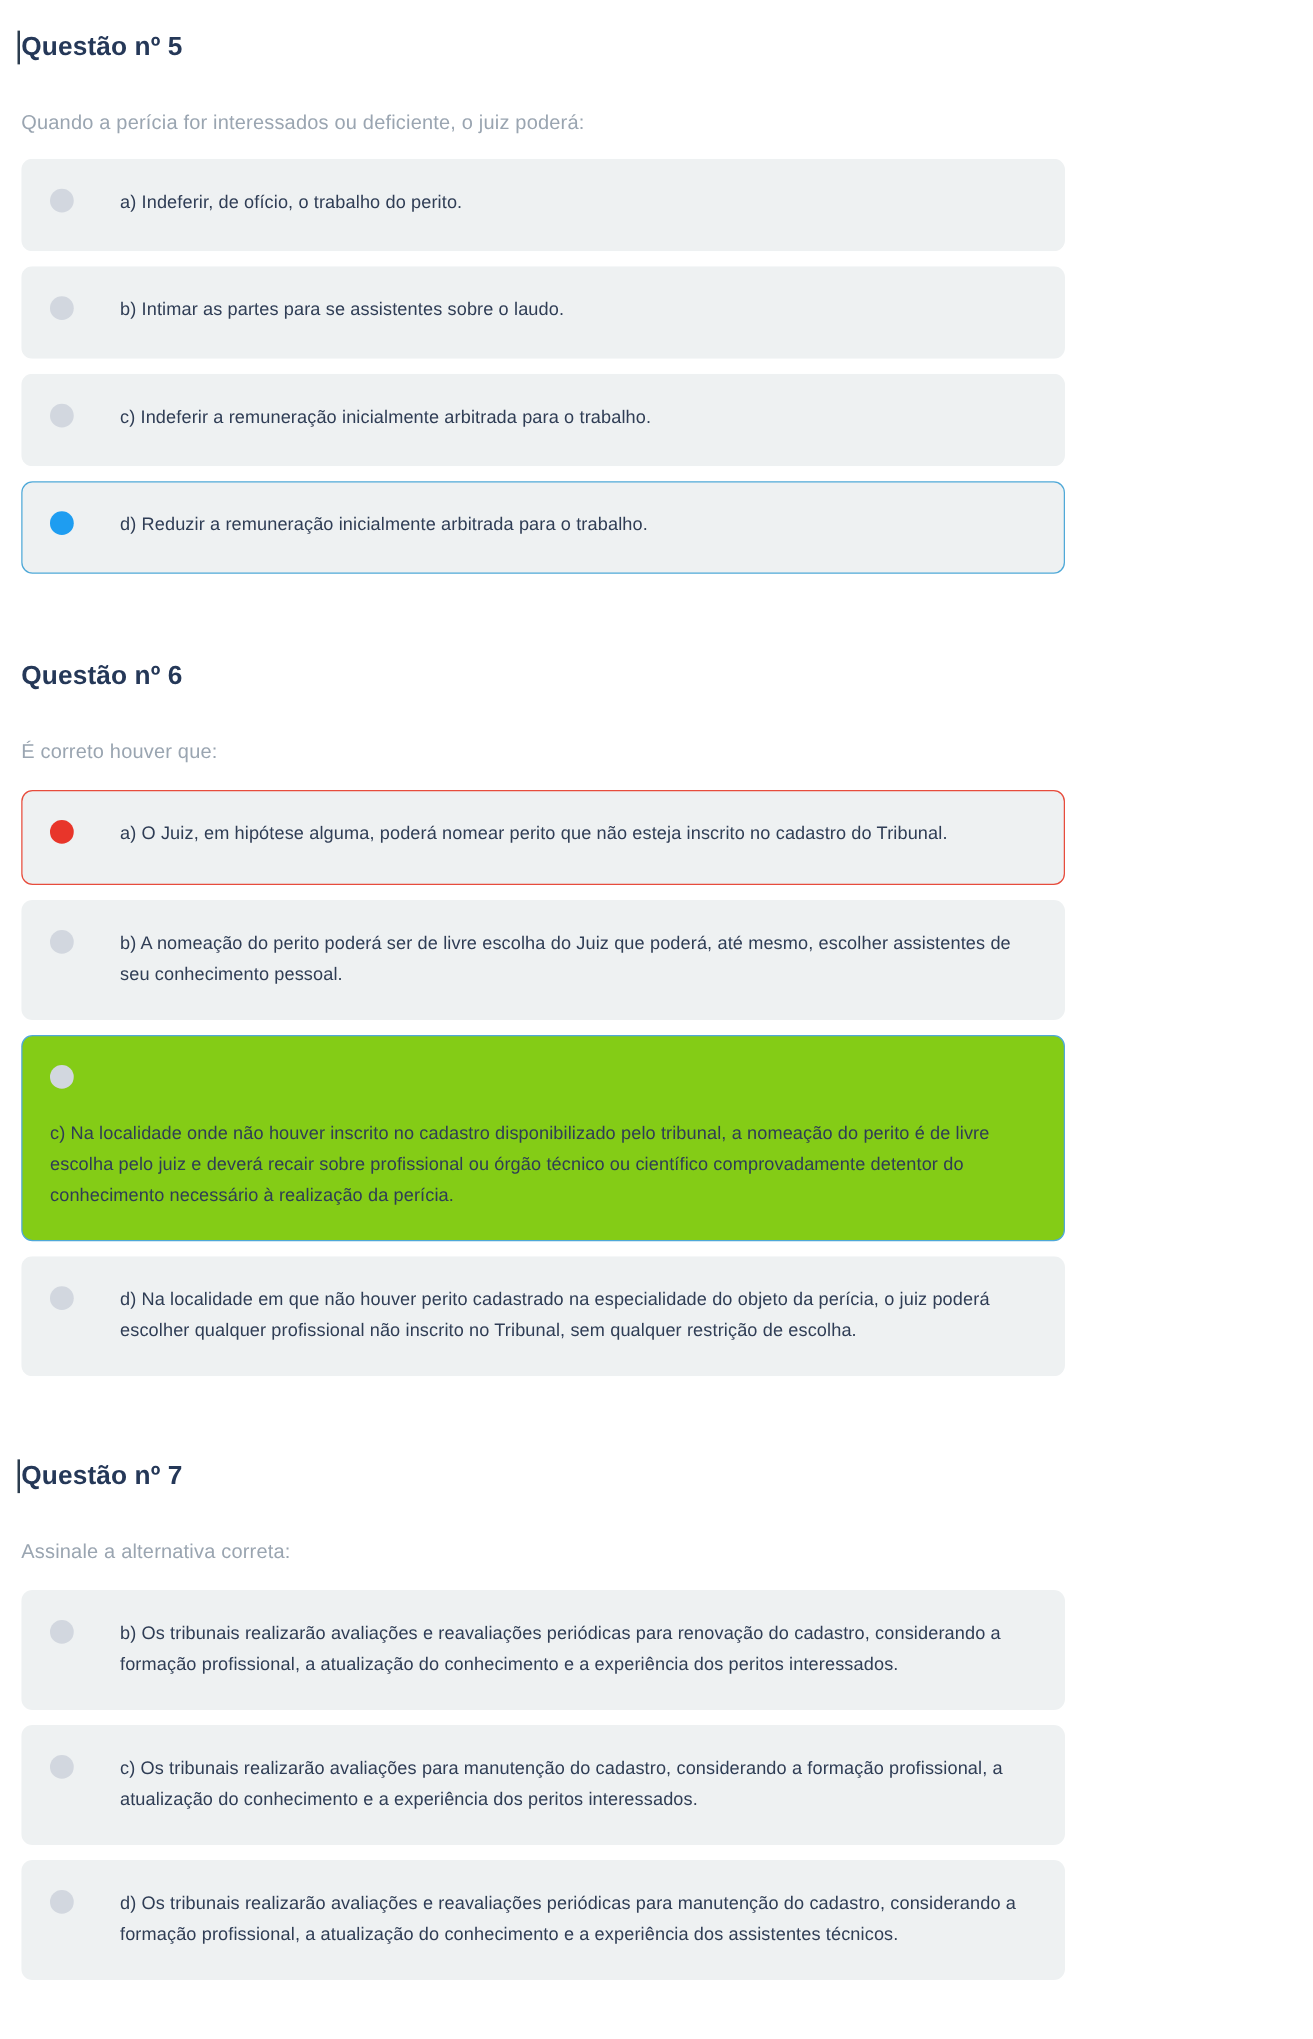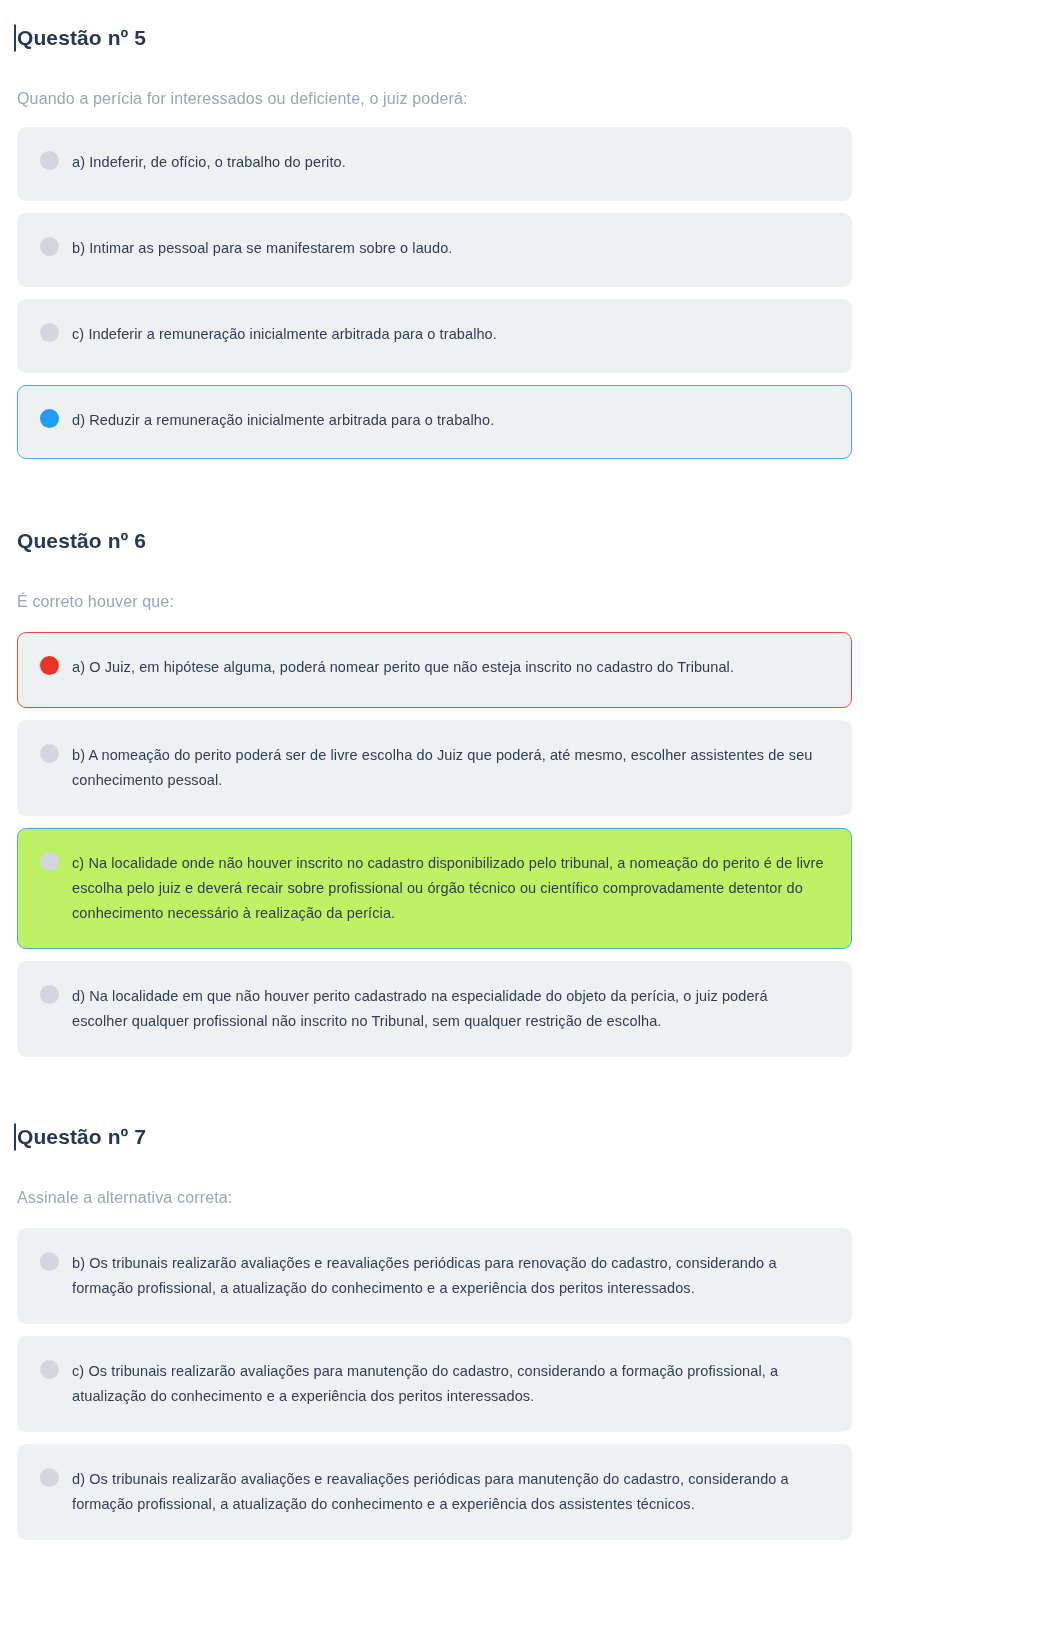--- a/index.html
+++ b/index.html
@@ -77,32 +77,34 @@
     position: relative;
     display: flex;
     align-items: flex-start;
     box-sizing: border-box;
     background: #eef1f2;
     border: 1px solid transparent;
     border-radius: 9px;
     padding: 22px 26px 22px 22px;
     margin-bottom: 12px;
     min-height: 76px;
+    gap: 24px;
   }
   .option.state-selected {
     background: #eef1f2;
     border-color: #4fa9d8;
   }
   .option.state-wrong {
     background: #eef1f2;
     border-color: #e74c3c;
   }
   .option.state-correct-outline {
-    background: #bef264;
+    background: #84cc16;
     border-color: #4fa9d8;
+    flex-direction: column;
   }
 
   .radio {
     flex: 0 0 auto;
     width: 19px;
     height: 19px;
     border-radius: 50%;
     background: #d2d7df;
     margin-top: 1px;
     margin-right: 13px;
@@ -141,21 +143,21 @@
       <h2 class="q-title">Questão nº 5</h2>
     </div>
     <p class="q-statement">Quando a perícia for interessados ou deficiente, o juiz poderá:</p>
     <div class="options">
       <div class="option state-default">
         <span class="radio"></span>
         <span class="option-text">a) Indeferir, de ofício, o trabalho do perito.</span>
       </div>
       <div class="option state-default">
         <span class="radio"></span>
-        <span class="option-text">b) Intimar as pessoal para se manifestarem sobre o laudo.</span>
+        <span class="option-text">b) Intimar as partes para se assistentes sobre o laudo.</span>
       </div>
       <div class="option state-default">
         <span class="radio"></span>
         <span class="option-text">c) Indeferir a remuneração inicialmente arbitrada para o trabalho.</span>
       </div>
       <div class="option state-selected">
         <span class="radio filled-blue"></span>
         <span class="option-text">d) Reduzir a remuneração inicialmente arbitrada para o trabalho.</span>
       </div>
     </div>

